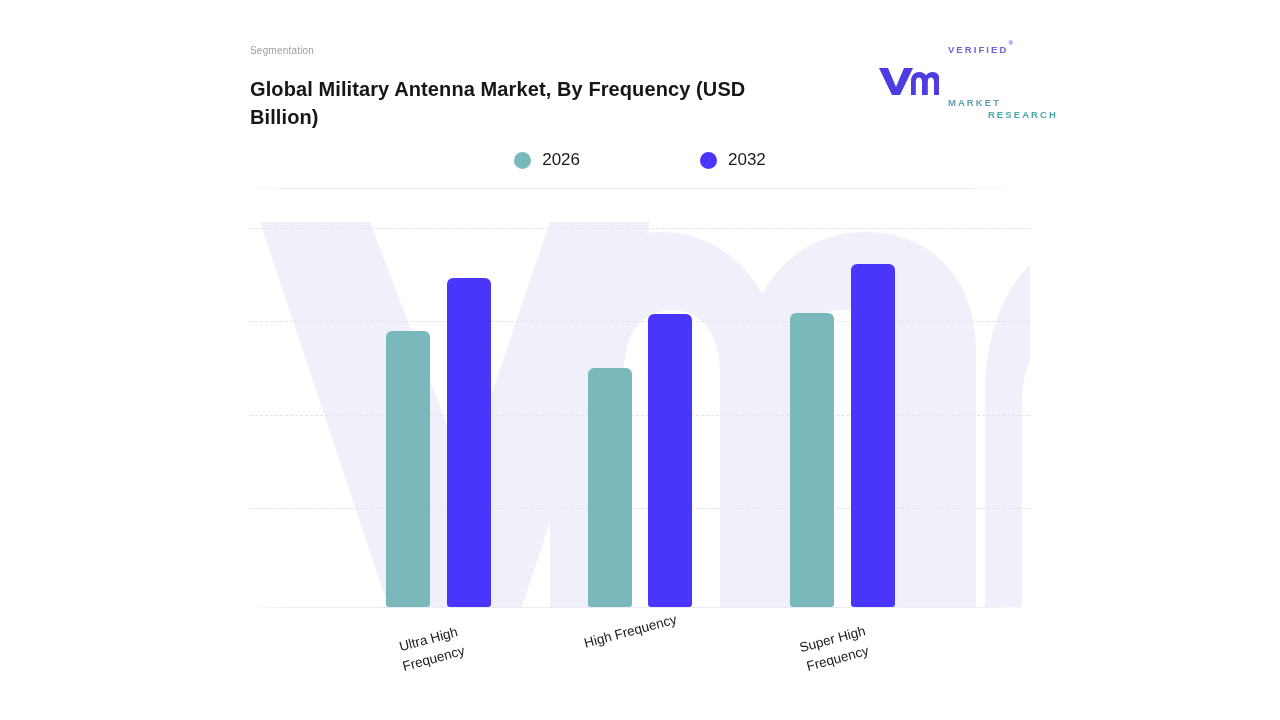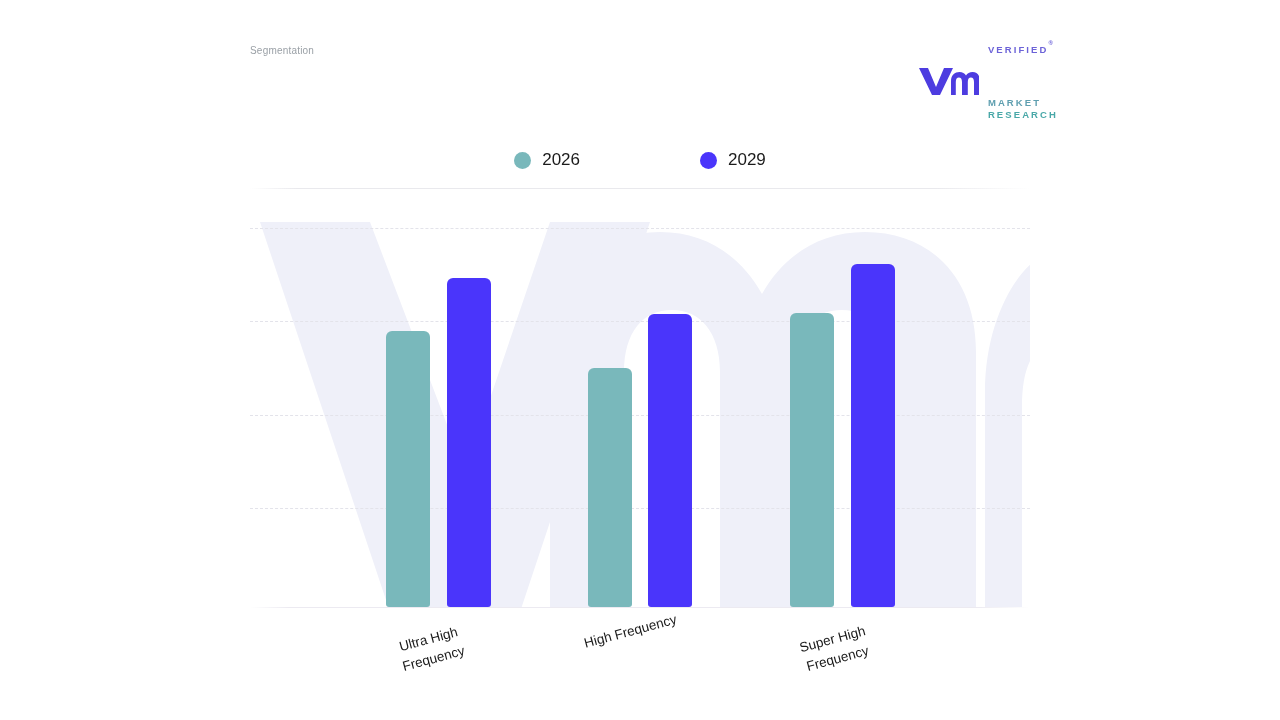--- a/index.html
+++ b/index.html
@@ -45,21 +45,21 @@
     line-height:1.18;
   }
   #logo-words span{
     font-size:9.5px;
     font-weight:bold;
     letter-spacing:2.1px;
   }
   .lw-verified{color:#6c63d8;position:relative;}
   .lw-verified sup{font-size:6px;top:-4px;position:relative;letter-spacing:0;}
   .lw-market{color:#5f9fb0;margin-top:42px;}
-  .lw-research{color:#49a8a8;}
+  .lw-research{color:#49a8a8;margin-left:40px;}
 
   
   #legend{
     position:absolute;
     left:250px; top:150px; width:780px;
     display:flex; justify-content:center; gap:120px;
     align-items:center;
   }
   .legend-item{display:flex;align-items:center;gap:11px;}
   .legend-dot{width:17px;height:17px;border-radius:50%;display:block;}
@@ -117,20 +117,21 @@
     transform:rotate(-15deg);
     white-space:pre-line;
     width:120px;
   }
 </style>
 </head>
 <body>
 
 <div id="header-block">
   <div id="segmentation-label">Segmentation</div>
+  <div id="chart-title">Global Military Antenna Market, By Frequency (USD Billion)</div>
 </div>
 
 <div id="logo-block">
   <span id="logo-mark">
     <svg width="62" height="32" viewBox="0 0 62 32" aria-hidden="true">
       <path d="M2 4 L11 4 L19 23 L27 4 L36 4 L23 31 L15 31 Z" fill="#4d3ce0"></path>
       <path d="M34 31 L34 17 C34 11 38 8 42.5 8 C45.5 8 47.7 9.4 49 11.6
                C50.3 9.4 52.6 8 55.6 8 C60.2 8 63 11.3 63 17 L63 31 L57 31
                L57 18 C57 15.1 55.8 13.6 53.9 13.6 C52 13.6 50.8 15.1 50.8 18
                L50.8 31 L45 31 L45 18 C45 15.1 43.8 13.6 41.9 13.6
@@ -144,21 +145,21 @@
   </span>
 </div>
 
 <div id="legend">
   <div class="legend-item">
     <span class="legend-dot" style="background:#79b8bb"></span>
     <span class="legend-label">2026</span>
   </div>
   <div class="legend-item">
     <span class="legend-dot" style="background:#4a35fb"></span>
-    <span class="legend-label">2029</span>
+    <span class="legend-label">2032</span>
   </div>
 </div>
 
 <div id="header-rule"></div>
 
 <div id="plot">
 
   <div id="watermark">
     <svg width="780" height="390" viewBox="0 0 780 390" aria-hidden="true">
       <g fill="#eff0f9">

